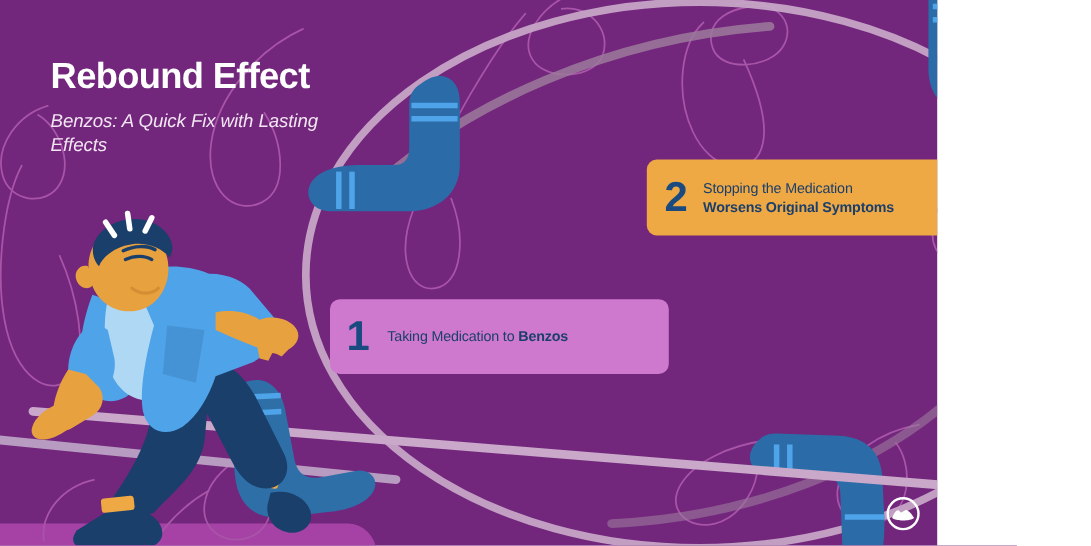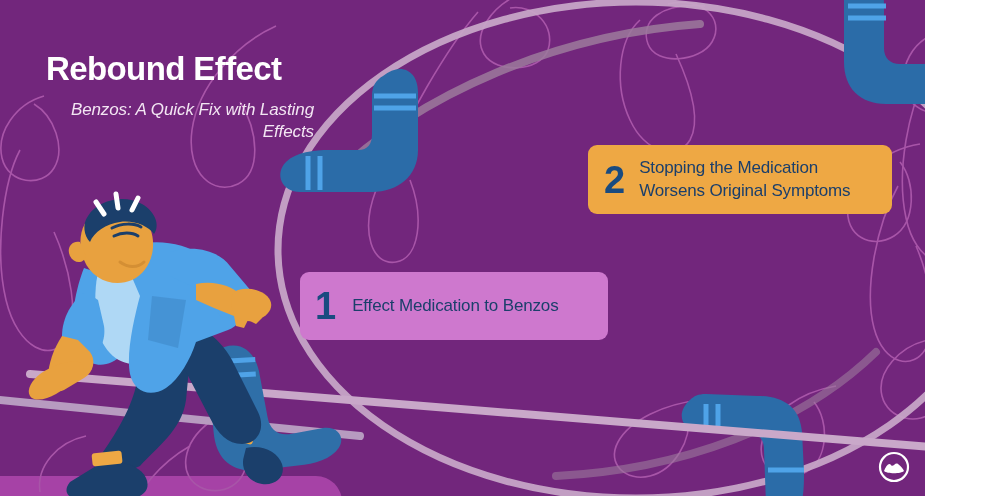--- a/index.html
+++ b/index.html
@@ -3,21 +3,21 @@
 <meta charset="utf-8">
 <style>
   * { margin:0; padding:0; box-sizing:border-box; }
   html, body {
     width:992px; height:496px;
     font-family:"Liberation Sans", sans-serif;
     overflow:hidden;
   }
   #stage {
     position:relative;
-    width:925px; height:496px;
+    width:852px; height:496px;
     background:#72267C;
     overflow:hidden;
   }
   .layer { position:absolute; top:0; left:0; width:992px; height:496px; }
   .layer svg { display:block; }
 
   
   #title-block { position:absolute; left:46px; top:52px; width:300px; z-index:30; }
   #page-title {
     color:#FFFFFF;
@@ -26,21 +26,21 @@
     letter-spacing:-0.6px;
     line-height:1.05;
     white-space:nowrap;
   }
   #page-subtitle {
     color:#F3E6F3;
     font-size:17px;
     font-style:italic;
     font-weight:normal;
     line-height:1.32;
-    text-align:right;
+    text-align:left;
     margin-top:12px;
     width:268px;
     letter-spacing:-0.1px;
   }
 
   
   .callout {
     position:absolute;
     display:flex;
     align-items:center;
@@ -49,25 +49,25 @@
   }
   .callout-number {
     font-size:38px;
     font-weight:bold;
     color:#194B80;
     line-height:1;
     flex:0 0 auto;
   }
   .callout-text {
     color:#1B3F6B;
-    font-size:17px;
+    font-size:13px;
     line-height:1.33;
     letter-spacing:-0.15px;
   }
-  .callout-text b { font-weight:normal; }
+  .callout-text b { font-weight:bold; }
 
   #callout-2 {
     left:588px; top:145px;
     width:304px; height:69px;
     background:#EEA844;
     padding-left:16px;
   }
   #callout-2 .callout-number { margin-right:14px; }
 
   #callout-1 {
@@ -250,21 +250,21 @@
     <span class="callout-number">2</span>
     <span class="callout-text">
       <span>Stopping the Medication</span><br>
       <b>Worsens Original Symptoms</b>
     </span>
   </div>
 
   <div class="callout" id="callout-1">
     <span class="callout-number">1</span>
     <span class="callout-text">
-      <span>Effect Medication to </span><b>Benzos</b><br>
+      <span>Taking Medication to </span><b>Benzos</b><br>
     </span>
   </div>
 
   <div id="logo-badge">
     <svg width="34" height="34" viewBox="0 0 34 34" xmlns="http://www.w3.org/2000/svg">
       <circle cx="17" cy="17" r="14" fill="none" stroke="#FFFFFF" stroke-width="2.2"></circle>
       <path d="M 7 21 C 9 16 12 12 14 15 C 16 18 18 12 21 14 C 24 16 26 19 27 21 C 24 24 10 24 7 21 Z" fill="#FFFFFF"></path>
     </svg>
   </div>
 

